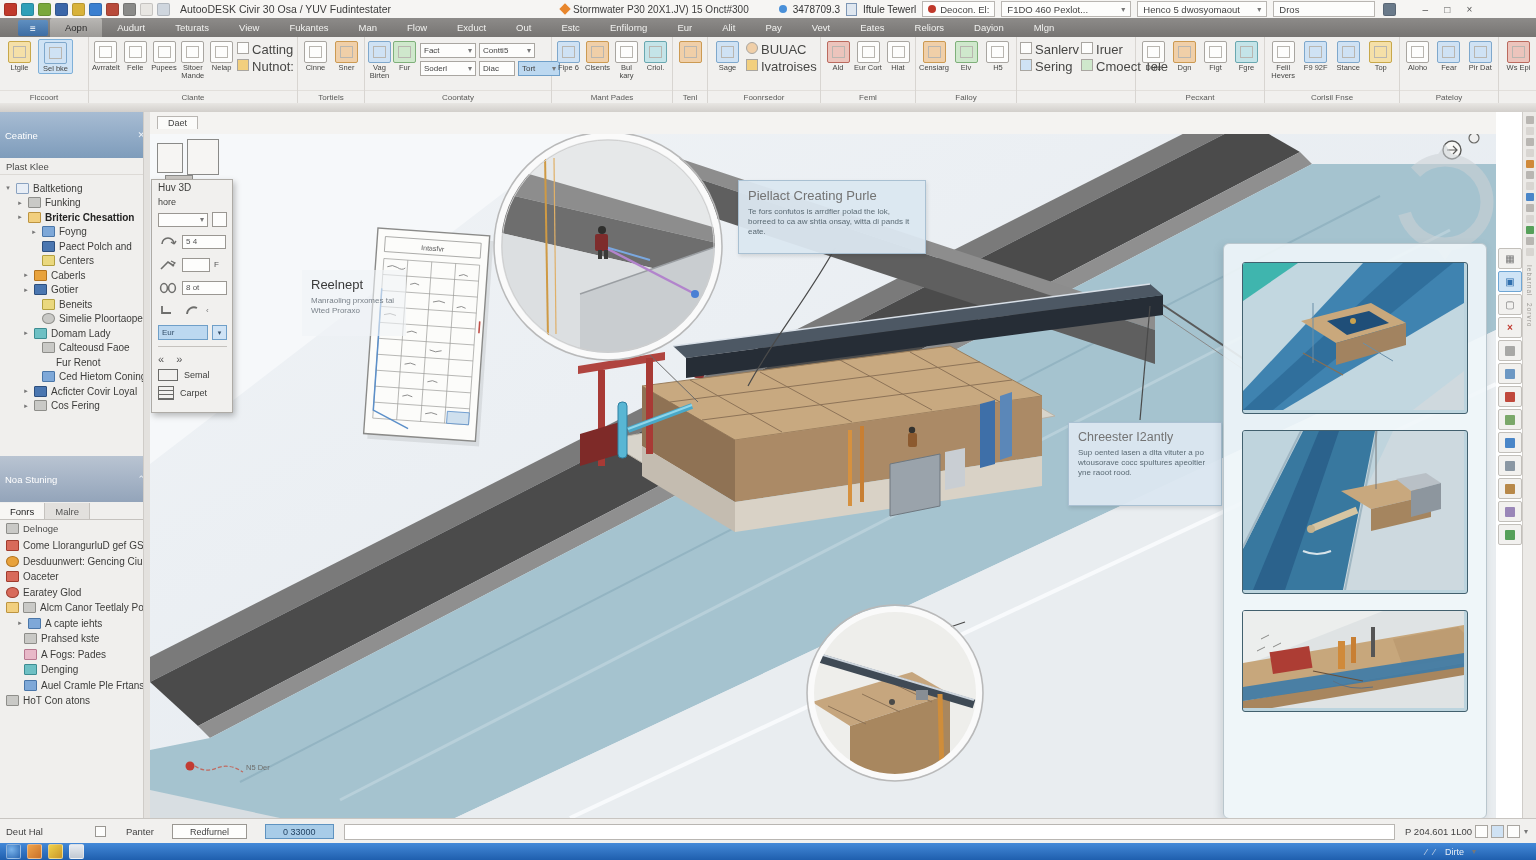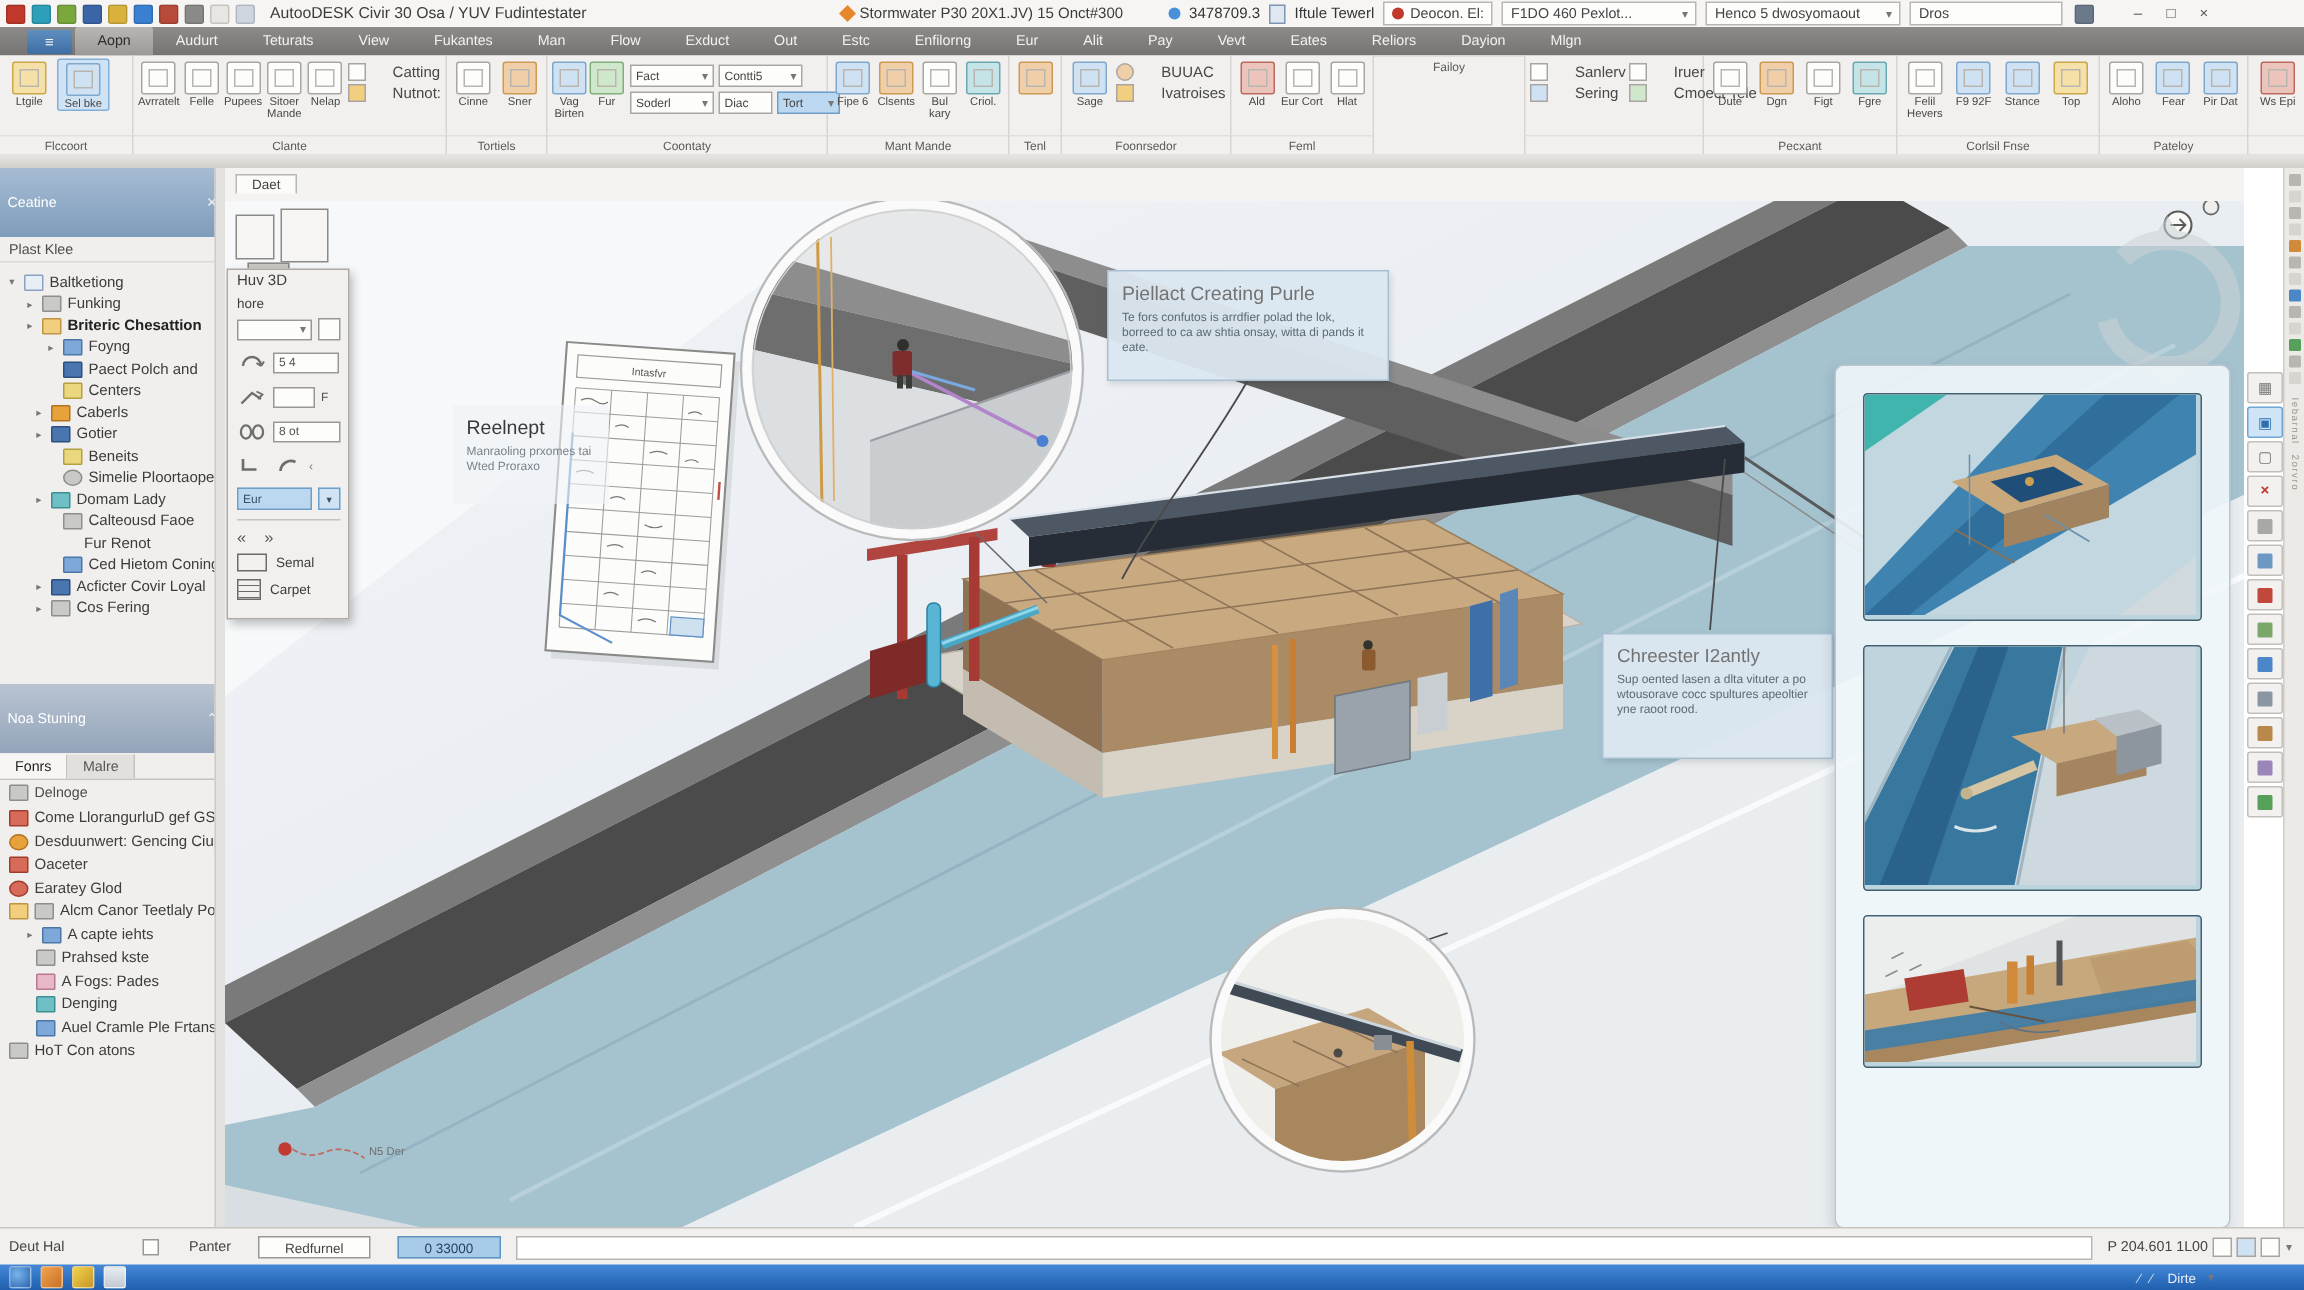--- a/index.html
+++ b/index.html
@@ -48,21 +48,21 @@
   .ri{width:21px;height:20px;border:1px solid #a9a6a1;background:#fdfdfc;border-radius:2px;
     margin-bottom:1px;position:relative;flex:none}
   .ri::after{content:"";position:absolute;left:4px;top:4px;right:4px;bottom:4px;border:1px solid #b9b6b0}
   .ri.y{background:#f5e0a8;border-color:#c8a84a}
   .ri.b{background:#cfe2f4;border-color:#7fa8cc}
   .ri.o{background:#f0cfa8;border-color:#cc9a52}
   .ri.g{background:#cfe8cc;border-color:#7fb07a}
   .ri.r{background:#ecc4bc;border-color:#bb6a5e}
   .ri.t{background:#c4e4e8;border-color:#6aa8b0}
   .rstack{display:flex;flex-direction:column;gap:2px;padding-top:3px}
-  .rsmall{display:flex;align-items:center;gap:18px;font-size:10px;color:#474745;white-space:nowrap}
+  .rsmall{display:flex;align-items:flex-start;gap:3px;font-size:13px;color:#474745;white-space:nowrap}
   .rsq{width:10px;height:10px;border:1px solid #a9a6a1;background:#fdfdfc;flex:none}
   .combo-col{display:flex;flex-direction:column;gap:3px;padding:4px 2px}
   .combo-row{display:flex;gap:3px;align-items:center}
   .rcombo{height:13px;border:1px solid #a9a6a1;background:#fdfdfc;font-size:8px;color:#444;
     display:flex;align-items:center;justify-content:space-between;padding:0 3px;min-width:48px}
   .rcombo.hl{background:#bcd8f0;border-color:#6f9fc8}
   .rib-fill{flex:1;background:linear-gradient(90deg,#d8d5d1,#b9b6b2)}
 
   
   .sidebar{left:0;top:112px;width:150px;height:706px;background:#f0efed;
@@ -348,21 +348,21 @@
         </div>
       <div class="rb">
           <span class="ri"></span>
           <span>Bul kary</span>
         </div>
       <div class="rb">
           <span class="ri t"></span>
           <span>Criol.</span>
         </div>
     </div>
-    <div class="rg-label">Mant Mande</div>
+    <div class="rg-label">Mant Pades</div>
   </div>
   <div class="rg" style="width:34px">
     <div class="rg-btns">
         <div class="rb">
           <span class="ri o"></span>
           <span></span>
         </div>
       </div>
     <div class="rg-label">Tenl</div>
   </div>
@@ -396,20 +396,34 @@
           <span>Eur Cort</span>
         </div>
       <div class="rb">
           <span class="ri"></span>
           <span>Hlat</span>
         </div>
     </div>
     <div class="rg-label">Feml</div>
   </div>
   <div class="rg" style="width:100px">
+    <div class="rg-btns">
+      <div class="rb">
+          <span class="ri o"></span>
+          <span>Censiarg</span>
+        </div>
+      <div class="rb">
+          <span class="ri g"></span>
+          <span>Elv</span>
+        </div>
+      <div class="rb">
+          <span class="ri"></span>
+          <span>H5</span>
+        </div>
+    </div>
     <div class="rg-label">Failoy</div>
   </div>
   <div class="rg" style="width:118px">
     <div class="rg-btns">
       <div class="rstack">
         <span class="rsmall">
             <span class="rsq"></span>
             <span>Sanlerv</span>
           </span>
         <span class="rsmall">

